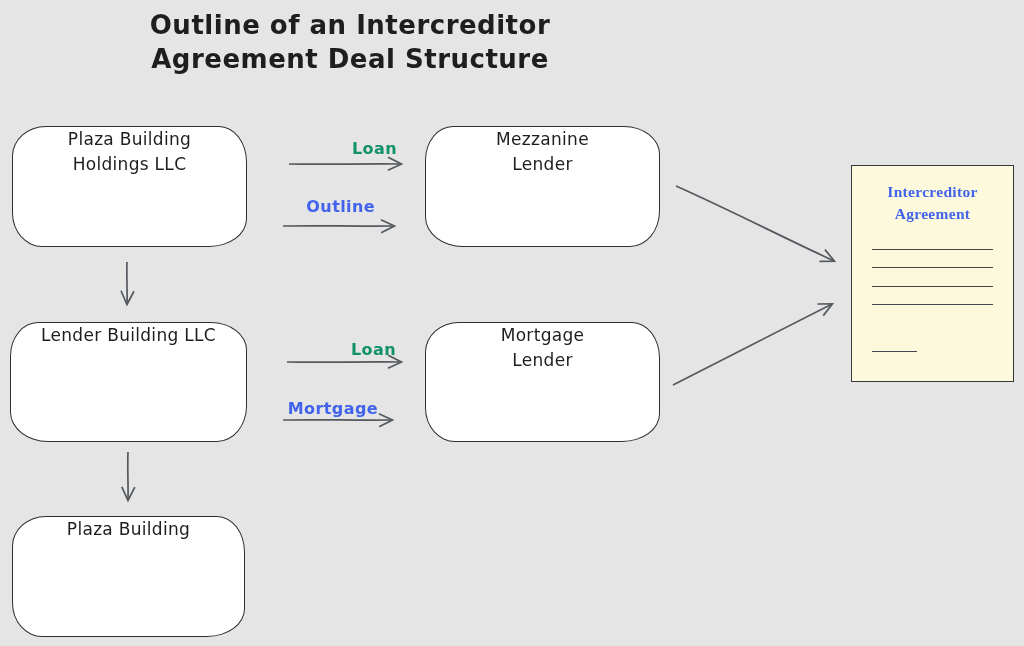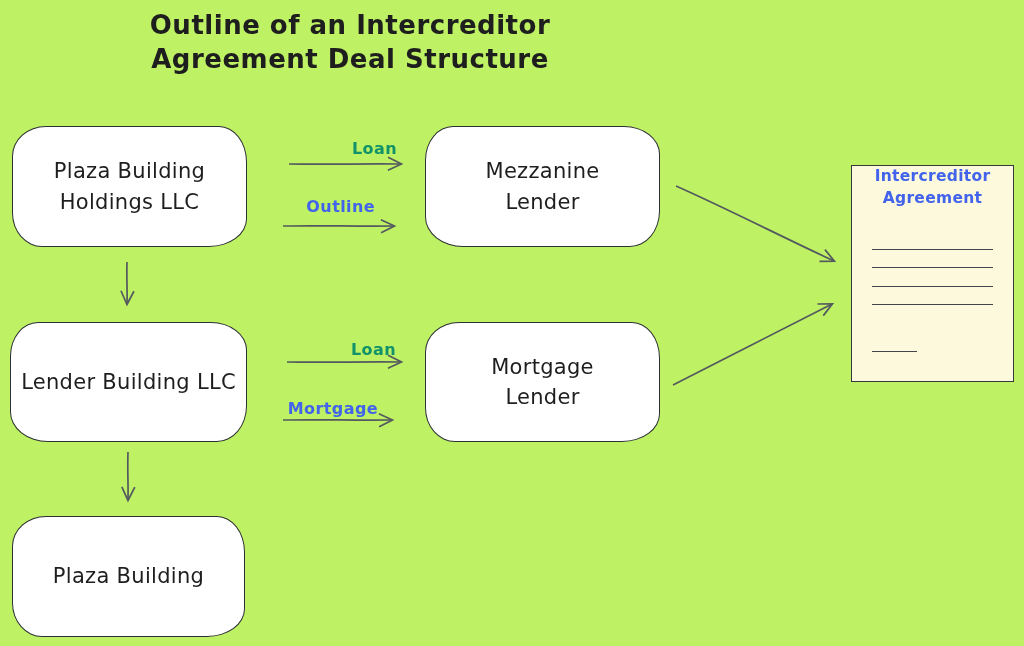--- a/index.html
+++ b/index.html
@@ -9,39 +9,39 @@
     --pledge-label:#4263eb;
     --doc-fill:#fcf9dd;
     --doc-title:#4263eb;
     --doc-line:#43474d;
     --text:#1e1e1e;
   }
   html,body{margin:0;padding:0;background:#ffffff;}
   .canvas{
     position:relative;
     width:1024px;height:646px;
-    background:#bef264;
+    background:#e5e5e5;
     font-family:"DejaVu Sans", cursive;
     overflow:hidden;
   }
   .title{
     position:absolute;left:130px;top:8px;width:440px;
     text-align:center;
     font-size:26px;font-weight:bold;line-height:1.32;
     letter-spacing:0.5px;
     color:var(--text);
     white-space:pre-line;
   }
   .node{
     position:absolute;
     border:1.7px solid var(--stroke);
     background:#ffffff;
-    display:flex;align-items:center;justify-content:center;
+    display:flex;align-items:flex-start;justify-content:center;
     text-align:center;
-    font-size:21px;line-height:1.45;
+    font-size:17px;line-height:1.45;
     color:var(--text);
     letter-spacing:0.3px;
     white-space:pre-line;
   }
   .rr-a{border-radius:34px 28px 38px 30px / 30px 36px 28px 34px;}
   .rr-b{border-radius:28px 36px 30px 38px / 34px 28px 36px 30px;}
   .node-holdings{left:12px;top:126px;width:233px;height:119px;}
   .node-mezzanine{left:425px;top:126px;width:233px;height:119px;}
   .node-plaza-llc{left:10px;top:322px;width:235px;height:118px;}
   .node-mortgage{left:425px;top:322px;width:233px;height:118px;}
@@ -56,25 +56,27 @@
   .label-pledge{left:265px;top:197px;color:var(--pledge-label);}
   .label-loan-mid{left:286px;top:340px;color:var(--loan-label);}
   .label-mortgage{left:268px;top:399px;color:var(--pledge-label);}
   .doc{
     position:absolute;left:851px;top:165px;width:163px;height:217px;
     background:var(--doc-fill);
     border:1.7px solid #35383c;
     box-sizing:border-box;
   }
   .doc-title{
+    margin-top:15px;
     text-align:center;
     font-size:15.5px;font-weight:bold;line-height:1.4;
     color:var(--doc-title);
     white-space:pre-line;
     letter-spacing:0.3px;
+    font-family:Liberation Serif, serif;
   }
   .doc-line{
     position:absolute;left:20px;width:121px;height:0;
     border-top:1.7px solid var(--doc-line);
   }
   .doc-line.l1{top:83px;}
   .doc-line.l2{top:101px;}
   .doc-line.l3{top:120px;}
   .doc-line.l4{top:138px;}
   .doc-line.l5{top:185px;width:45px;}

